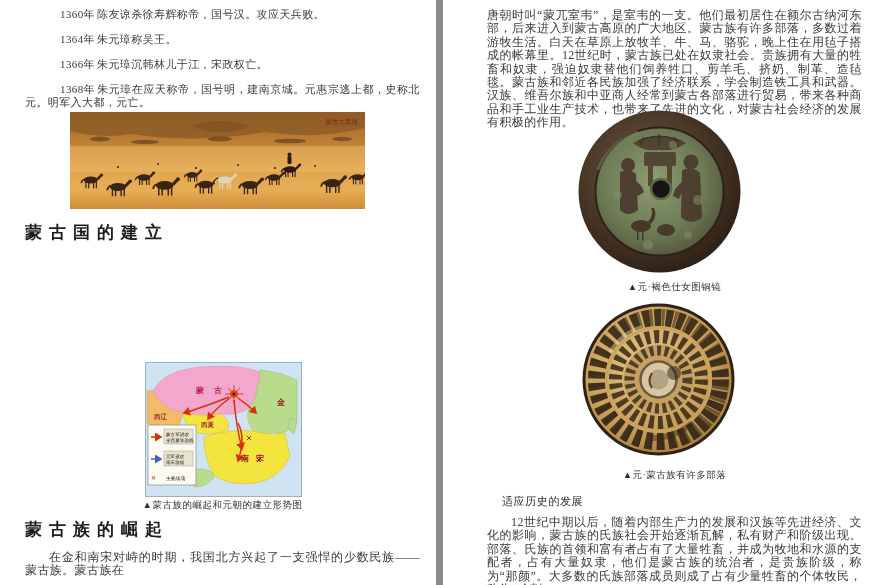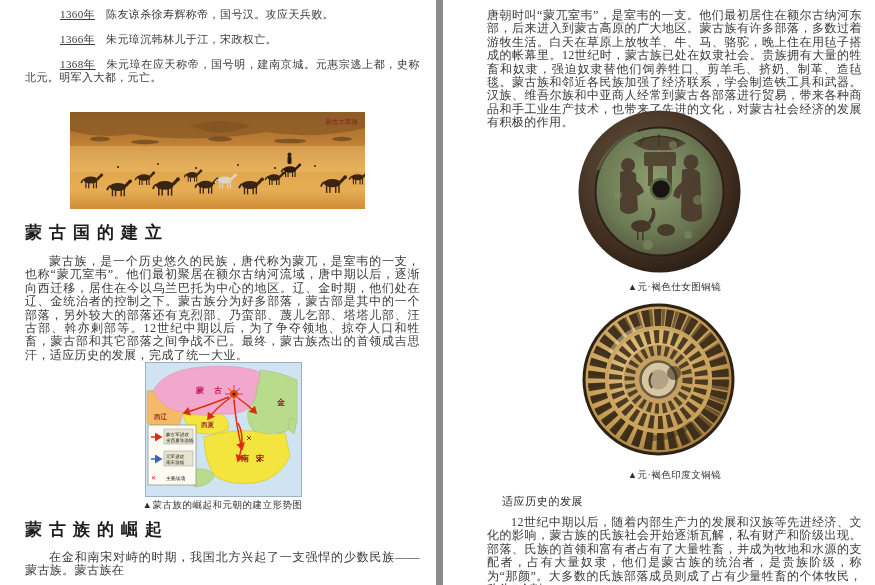--- a/index.html
+++ b/index.html
@@ -14,21 +14,21 @@
   .page-left{left:25px;width:395px;}
   .page-right{left:487px;width:375px;}
   .body-text{
     position:absolute;left:0;right:0;margin:0;
     font-size:12px;line-height:13.4px;letter-spacing:.4px;
     text-align:justify;color:#3a3a3a;
   }
   .indent{text-indent:2em;}
   .timeline{position:absolute;top:8px;left:0;right:0;}
   .timeline p{margin:0 0 12px 0;font-size:11px;line-height:13px;letter-spacing:.4px;text-align:justify;text-indent:35px;}
-  .timeline .year{margin-right:11px;text-decoration:underline;}
+  .timeline .year{margin-right:2px;}
   .photo{
     position:absolute;left:45px;top:112px;width:295px;height:97px;
     overflow:hidden;
   }
   .heading{
     position:absolute;left:0;right:0;margin:0;text-align:left;
     font-size:17px;font-weight:bold;letter-spacing:7px;color:#1d1d1d;line-height:20px;
   }
   .map-frame{
     position:absolute;left:120px;top:362px;width:157px;height:135px;
@@ -47,20 +47,21 @@
 </style>
 </head>
 <body>
 
 <div class="divider"></div>
 
 <div class="page page-left">
 
   <div class="timeline">
     <p><span class="year">1360年</span><span>陈友谅杀徐寿辉称帝，国号汉。攻应天兵败。</span></p>
+    <p><span class="year">1364年</span><span>朱元璋称吴王。</span></p>
     <p><span class="year">1366年</span><span>朱元璋沉韩林儿于江，宋政权亡。</span></p>
     <p><span class="year">1368年</span><span>朱元璋在应天称帝，国号明，建南京城。元惠宗逃上都，史称北元。明军入大都，元亡。</span></p>
   </div>
 
   <div class="photo">
     <svg width="295" height="97" viewBox="0 0 295 97">
       <defs>
         <linearGradient id="steppe" x1="0" y1="0" x2="0" y2="1">
           <stop offset="0" stop-color="#9c6527"></stop>
           <stop offset="0.33" stop-color="#c08136"></stop>
@@ -115,21 +116,20 @@
         <use href="#horse" transform="translate(212,52) scale(1.0)"></use>
         <rect x="217.5" y="44" width="4" height="8" rx="1.5"></rect>
         <circle cx="219.5" cy="42.5" r="2"></circle>
       </g>
       <text x="288" y="12" text-anchor="end" font-size="6.5" fill="#8b2020">蒙古大草原</text>
     </svg>
   </div>
 
   <h2 class="heading" style="top:223px;">蒙古国的建立</h2>
 
-  <p class="body-text indent" style="top:255px;">蒙古族，是一个历史悠久的民族，唐代称为蒙兀，是室韦的一支，也称“蒙兀室韦”。他们最初聚居在额尔古纳河流域，唐中期以后，逐渐向西迁移，居住在今以乌兰巴托为中心的地区。辽、金时期，他们处在辽、金统治者的控制之下。蒙古族分为好多部落，蒙古部是其中的一个部落，另外较大的部落还有克烈部、乃蛮部、蔑儿乞部、塔塔儿部、汪古部、斡亦剌部等。12世纪中期以后，为了争夺领地、掠夺人口和牲畜，蒙古部和其它部落之间争战不已。最终，蒙古族杰出的首领成吉思汗，适应历史的发展，完成了统一大业。</p>
 
   <div class="map-frame">
     <svg width="155" height="133" viewBox="0 0 155 133">
       <defs>
         <marker id="arrR" markerWidth="6" markerHeight="6" refX="4" refY="3" orient="auto">
           <path d="M0,0 L5,3 L0,6 Z" fill="#d8300e"></path>
         </marker>
         <marker id="arrB" markerWidth="6" markerHeight="6" refX="4" refY="3" orient="auto">
           <path d="M0,0 L5,3 L0,6 Z" fill="#3a62c0"></path>
         </marker>
@@ -290,18 +290,18 @@
       <circle cx="76.5" cy="76.5" r="18" fill="#d6c6a2" stroke="#6b5a40" stroke-width="2.5"></circle>
       <circle cx="76.5" cy="76.5" r="10" fill="#b4a383"></circle>
       <path d="M70,70 Q65,78 70,85" stroke="#55452c" stroke-width="2" fill="none"></path>
 
       <path d="M28,50 A56,56 0 0 1 60,24" stroke="#f0dca8" stroke-width="4" fill="none" opacity="0.45"></path>
       <path d="M110,120 A60,60 0 0 1 70,135" stroke="#3a2a16" stroke-width="6" fill="none" opacity="0.45"></path>
       <circle cx="92" cy="70" r="7" fill="#241a0e" opacity="0.5"></circle>
     </svg>
   </div>
 
-  <p class="fig-caption" style="top:469px;">▲元·褐色印度文铜镜</p>
+  <p class="fig-caption" style="top:469px;">▲元·蒙古族有许多部落</p>
 
   <p class="subhead" style="top:494px;">适应历史的发展</p>
 
   <p class="body-text indent" style="top:516px;">12世纪中期以后，随着内部生产力的发展和汉族等先进经济、文化的影响，蒙古族的氏族社会开始逐渐瓦解，私有财产和阶级出现。部落、氏族的首领和富有者占有了大量牲畜，并成为牧地和水源的支配者，占有大量奴隶，他们是蒙古族的统治者，是贵族阶级，称为“那颜”。大多数的氏族部落成员则成了占有少量牲畜的个体牧民，称为“哈剌</p>
 </div>
 
 </body></html>

